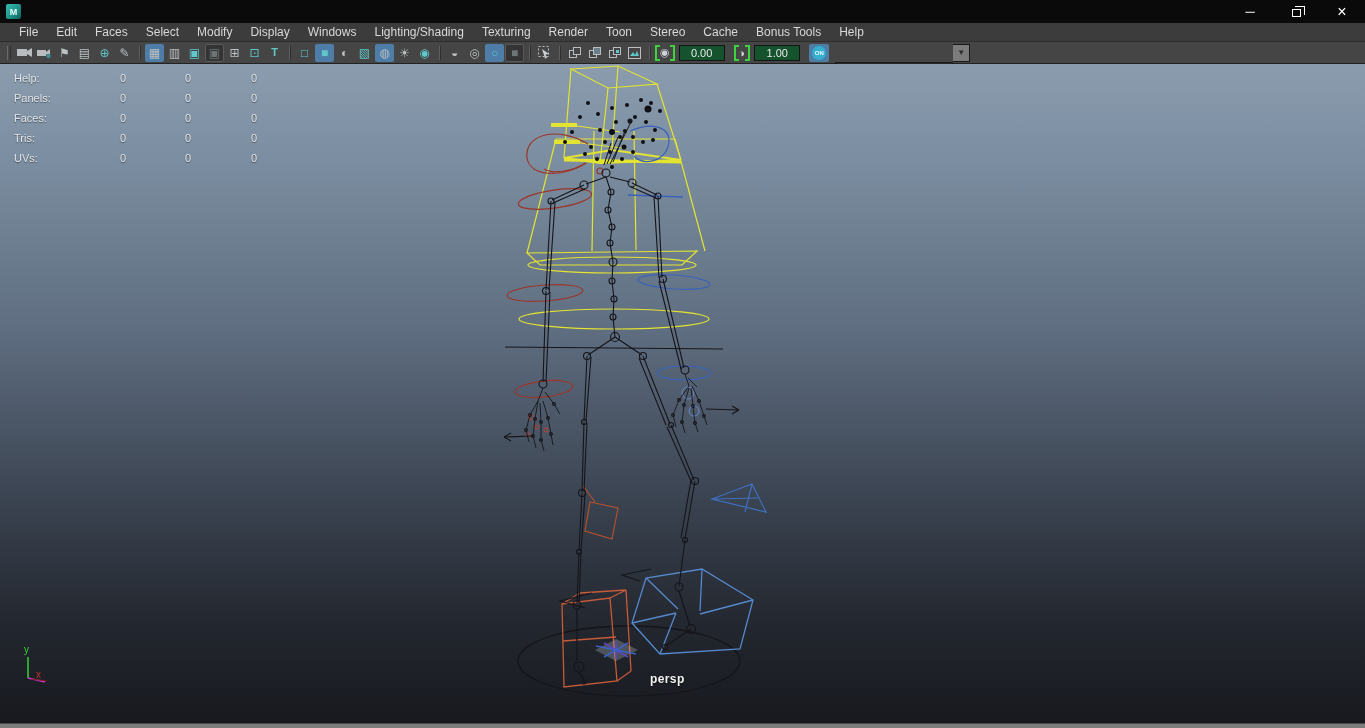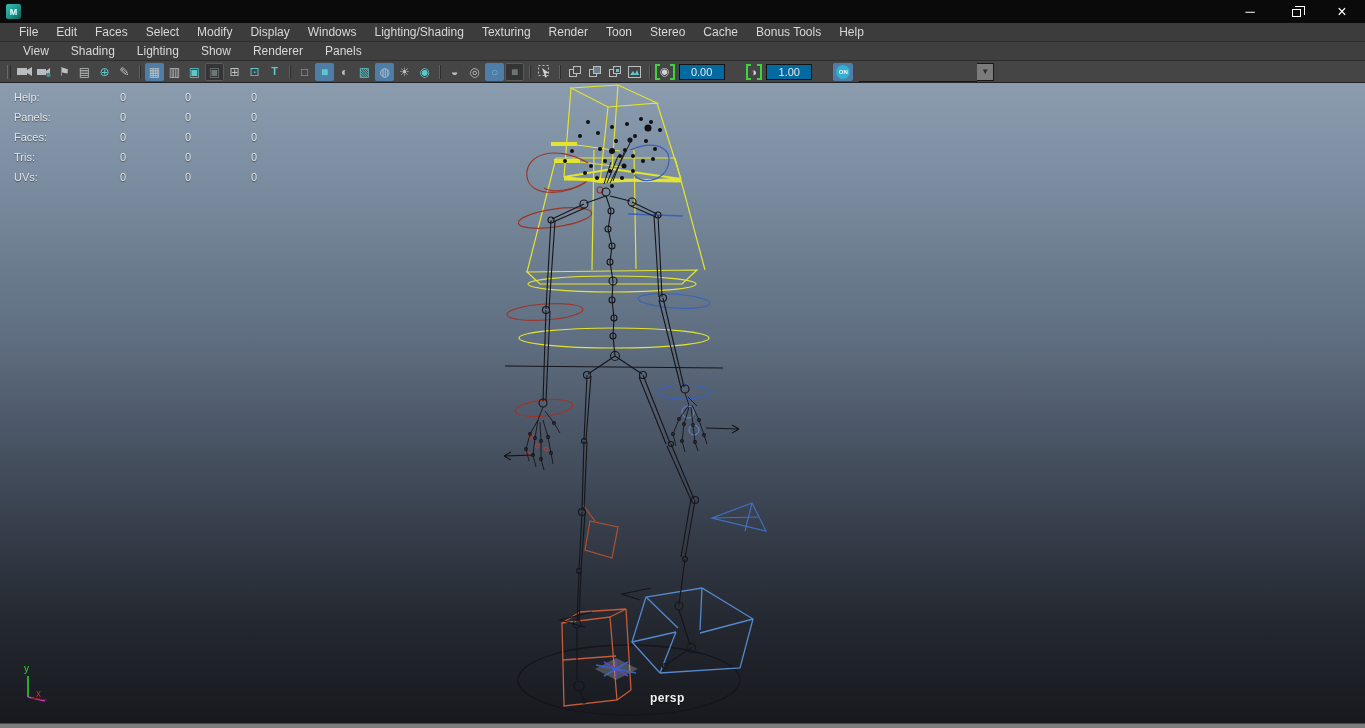--- a/index.html
+++ b/index.html
@@ -45,22 +45,22 @@
   .dblsq .s1 { position:absolute; left:0; top:3px; width:8px; height:8px; border:1px solid #b9bdbf; }
   .dblsq .s2 { position:absolute; left:4px; top:0; width:8px; height:8px; border:1px solid #b9bdbf; background:#454545; }
   .dblsq.filled .s2 { background:#6a7e8c; }
   .dblsq.dotted .s2 { background:#454545; }
   .dblsq.dotted .s2::after { content:""; position:absolute; left:2px; top:2px; width:3px; height:3px; background:#5fc7c9; }
   .bracket { display:flex; align-items:center; justify-content:center; height:16px; padding:0 3px;
     border-left:2px solid #3fd23f; border-right:2px solid #3fd23f; color:#cfd3d5; font-size:11px; position:relative; }
   .bracket::before, .bracket::after { content:""; position:absolute; left:0; right:0; height:2px; }
   .bracket::before { top:0; background:linear-gradient(90deg,#3fd23f 3px,transparent 3px,transparent calc(100% - 3px),#3fd23f calc(100% - 3px)); }
   .bracket::after { bottom:0; background:linear-gradient(90deg,#3fd23f 3px,transparent 3px,transparent calc(100% - 3px),#3fd23f calc(100% - 3px)); }
-  .tb-field { width:46px; height:16px; background:#0369a1; border:1px solid #141414; color:#e8e8e8;
-    font-size:11px; display:flex; align-items:center; justify-content:center; margin:0 20px 0 3px; }
+  .tb-field { width:46px; height:16px; background:#14532d; border:1px solid #141414; color:#e8e8e8;
+    font-size:11px; display:flex; align-items:center; justify-content:center; margin:0 8px 0 3px; }
   .on-btn { width:20px; height:18px; background:#4e7da8; border-radius:2px;
     display:flex; align-items:center; justify-content:center; margin-right:5px; }
   .on-circle { width:14px; height:14px; border-radius:50%; background:#35aed0; color:#eafaff;
     font-size:6px; font-weight:bold; display:flex; align-items:center; justify-content:center; }
   .dd { display:flex; align-items:center; height:18px; }
   .dd-value { width:118px; height:18px; background:#262626; border:1px solid #191919; color:#dcdcdc;
     font-size:12px; display:flex; align-items:center; padding-left:7px;margin-top:36px; }
   .dd-arrow { width:17px; height:18px; background:#7b7b7b; border:1px solid #191919; border-left:none;
     display:flex; align-items:center; justify-content:center; color:#2d2d2d; font-size:8px; }
 
@@ -108,28 +108,20 @@
     <span class="mi">Lighting/Shading</span>
     <span class="mi">Texturing</span>
     <span class="mi">Render</span>
     <span class="mi">Toon</span>
     <span class="mi">Stereo</span>
     <span class="mi">Cache</span>
     <span class="mi">Bonus Tools</span>
     <span class="mi">Help</span>
   </div>
 
-  <div class="panelbar">
-    <span class="mi">View</span>
-    <span class="mi">Shading</span>
-    <span class="mi">Lighting</span>
-    <span class="mi">Show</span>
-    <span class="mi">Renderer</span>
-    <span class="mi">Panels</span>
-  </div>
 
   <div class="toolbar">
     <div class="tb-handle"></div>
 
     <div class="tb-btn">
       <svg width="15" height="11" viewBox="0 0 15 11">
           <rect x="0" y="2" width="10" height="7" fill="#b9bdbf"></rect>
           <path d="M10,4 L15,1 L15,10 L10,7 Z" fill="#b9bdbf"></path>
         </svg>
     </div>

